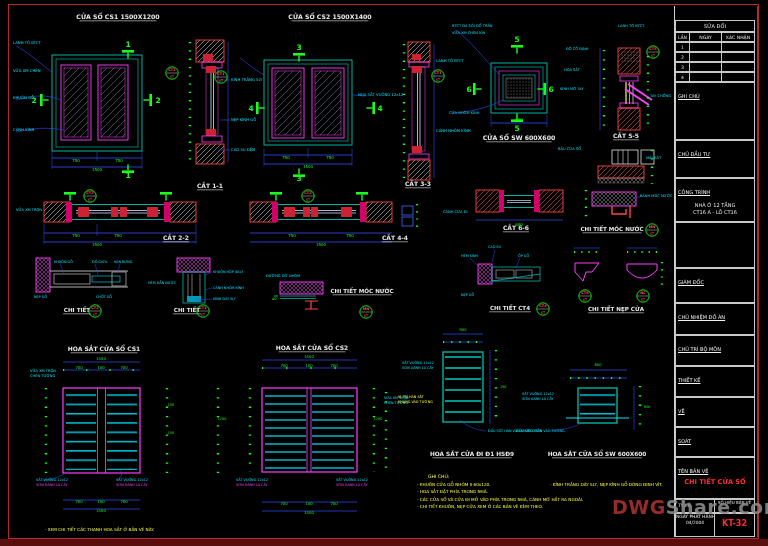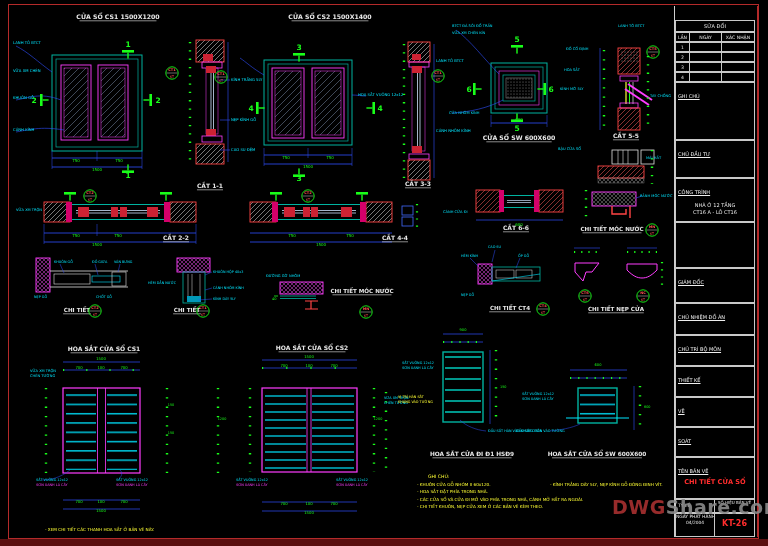--- a/index.html
+++ b/index.html
@@ -681,20 +681,20 @@
       <div class="cell" style="width:39px;border-right:none;line-height:6px;font-size:4px;">SỐ HIỆU BẢN VẼ</div>
     </div>
       </div>
     <div class="box" style="top:507px;height:24px;">
         <div class="row">
       <div class="cell" style="width:39px;height:22px;">
         <div class="small">NGÀY PHÁT HÀNH</div>
         <div class="small">04/2004</div>
       </div>
       <div class="cell" style="width:39px;border-right:none;height:22px;">
-        <div class="sheetno">KT-26</div>
+        <div class="sheetno">KT-32</div>
       </div>
     </div>
       </div>
   </div>
 
   <div class="wm"><span class="p1">DWG</span><span class="p2">Share.com</span></div>
 </div>
 
 </body></html>

